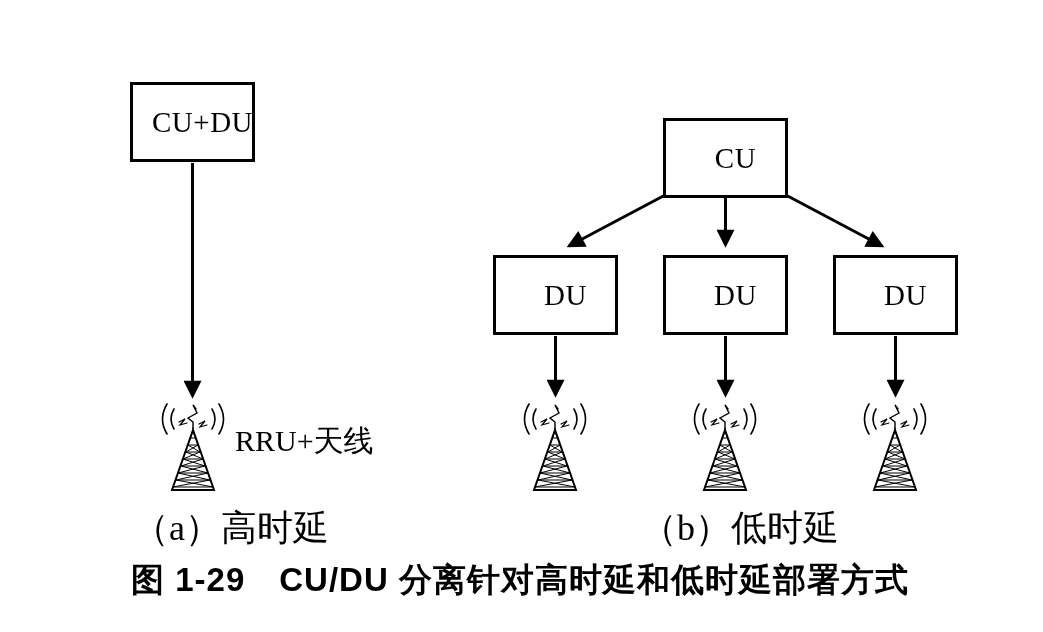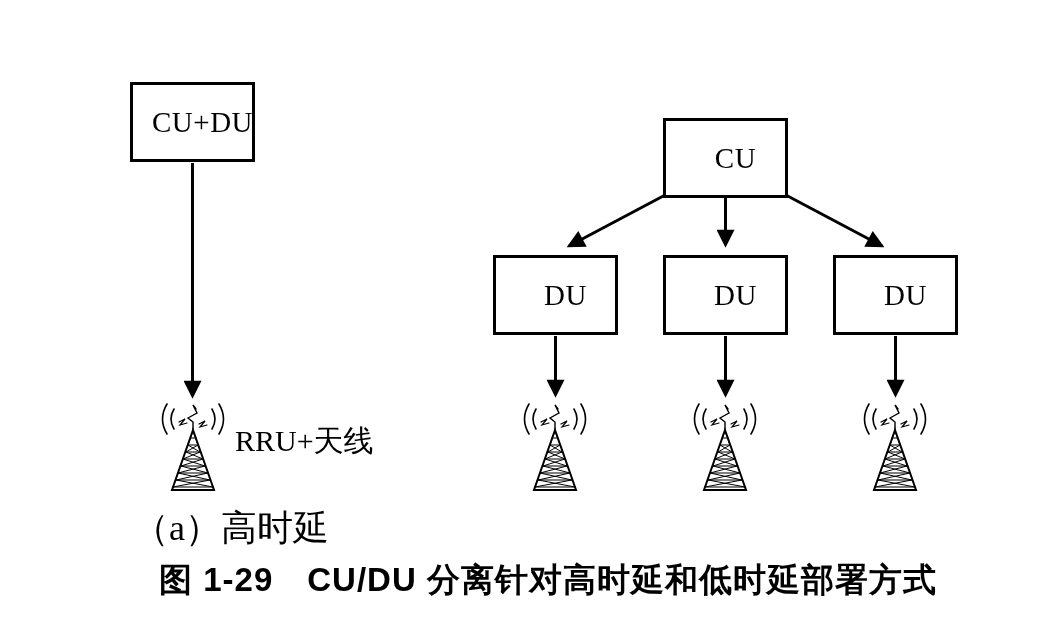--- a/index.html
+++ b/index.html
@@ -54,21 +54,21 @@
     position: absolute;
     top: 504px;
     font-size: 36px;
     white-space: nowrap;
   }
   .caption-a { left: 133px; }
   .caption-b { left: 641px; }
   .figure-title {
     position: absolute;
     top: 558px;
-    left: 548px;
+    left: 520px;
     transform: translateX(-50%);
     font-size: 33px;
     font-weight: bold;
     letter-spacing: 1px;
     white-space: nowrap;
     font-family: "Liberation Sans", "DejaVu Sans", sans-serif;
   }
 </style>
 </head>
 <body>
@@ -134,16 +134,17 @@
   </svg>
 
   <div class="node node-cu-du">CU+DU</div>
   <div class="antenna-label">RRU+天线</div>
   <div class="caption caption-a">（a）高时延</div>
 
   <div class="node node-cu">CU</div>
   <div class="node node-du-1">DU</div>
   <div class="node node-du-2">DU</div>
   <div class="node node-du-3">DU</div>
+  <div class="caption caption-b">（b）低时延</div>
 
   <div class="figure-title">图 1-29　CU/DU 分离针对高时延和低时延部署方式</div>
 
 </div>
 
 </body></html>

